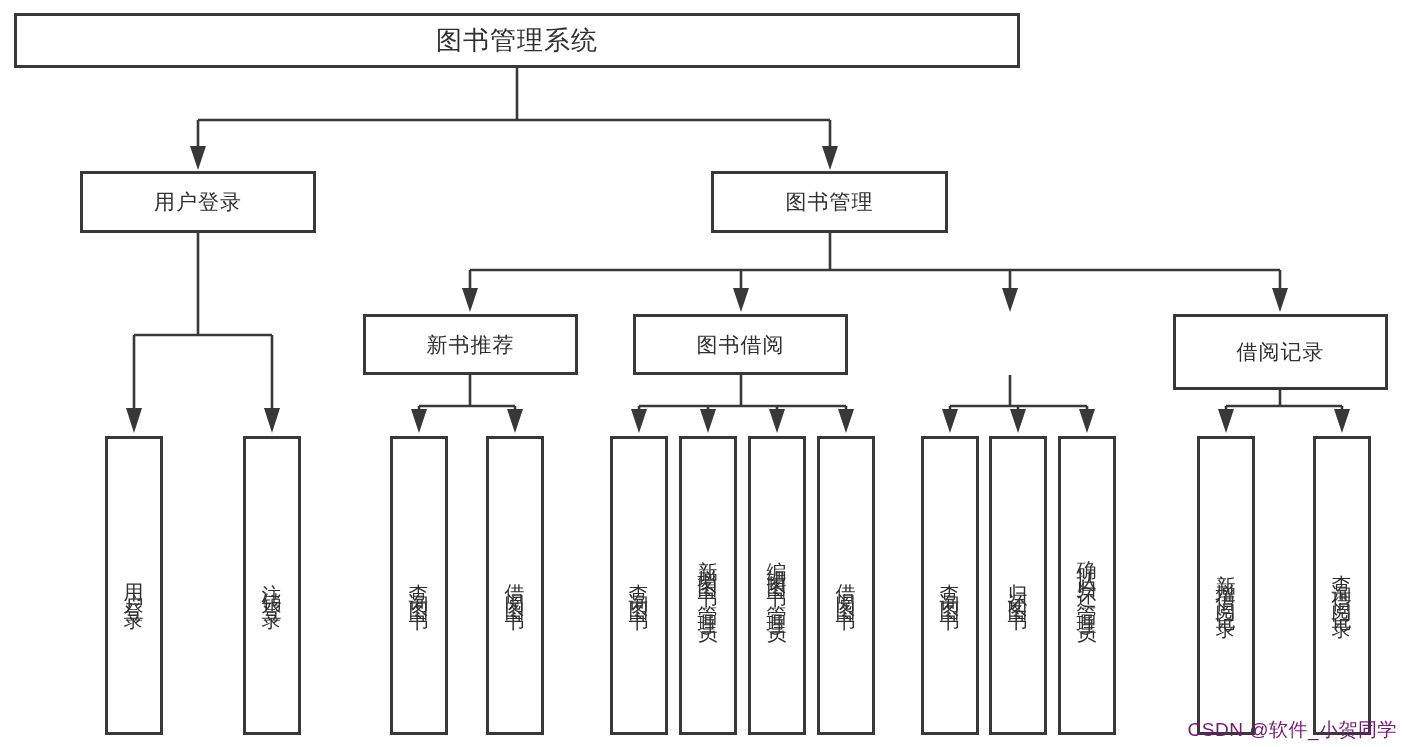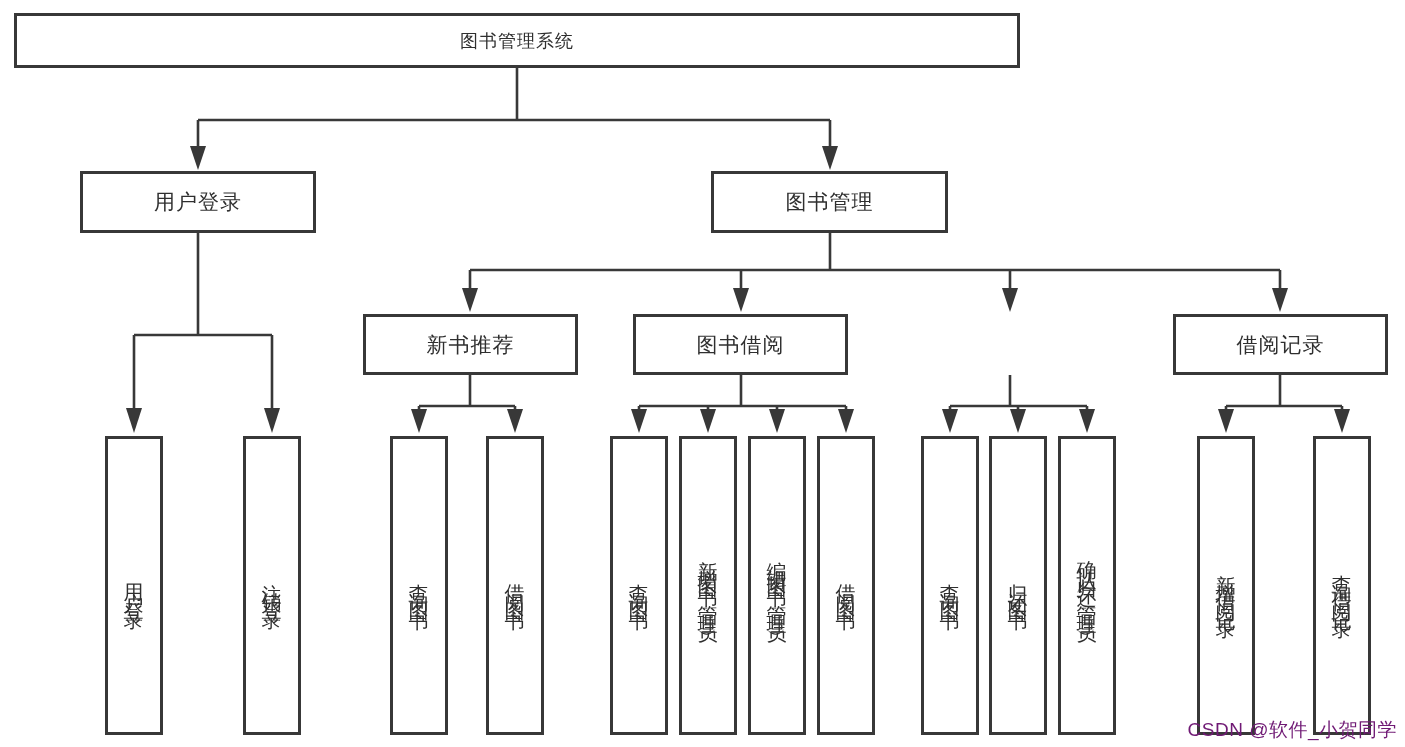--- a/index.html
+++ b/index.html
@@ -32,21 +32,21 @@
     align-items: center;
     justify-content: center;
     text-align: center;
   }
   .hnode {
     font-size: 21px;
     letter-spacing: 1px;
     white-space: nowrap;
   }
   .root {
-    font-size: 18px;
+    font-size: 26px;
   }
   .vnode {
     writing-mode: vertical-rl;
     text-orientation: mixed;
     font-size: 20px;
     letter-spacing: 9px;
     line-height: 1;
   }
   .watermark {
     position: absolute;
@@ -108,21 +108,21 @@
     </g>
   </svg>
 
   <div class="node hnode root" style="left:14px; top:13px; width:1006px; height:55px;">图书管理系统</div>
 
   <div class="node hnode" style="left:80px; top:171px; width:236px; height:62px;">用户登录</div>
   <div class="node hnode" style="left:711px; top:171px; width:237px; height:62px;">图书管理</div>
 
   <div class="node hnode" style="left:363px; top:314px; width:215px; height:61px;">新书推荐</div>
   <div class="node hnode" style="left:633px; top:314px; width:215px; height:61px;">图书借阅</div>
-  <div class="node hnode" style="left:1173px; top:314px; width:215px; height:61px;">借阅记录</div>
+  <div class="node hnode" style="left:1173px; top:314px; width:215px; height:76px;">借阅记录</div>
 
   <div class="node vnode" style="left:105px; top:436px; width:58px; height:299px;">用户登录</div>
   <div class="node vnode" style="left:243px; top:436px; width:58px; height:299px;">注销登录</div>
 
   <div class="node vnode" style="left:390px; top:436px; width:58px; height:299px;">查询图书</div>
   <div class="node vnode" style="left:486px; top:436px; width:58px; height:299px;">借阅图书</div>
 
   <div class="node vnode" style="left:610px; top:436px; width:58px; height:299px;">查询图书</div>
   <div class="node vnode" style="left:679px; top:436px; width:58px; height:299px;">新增图书（管理员）</div>
   <div class="node vnode" style="left:748px; top:436px; width:58px; height:299px;">编辑图书（管理员）</div>

